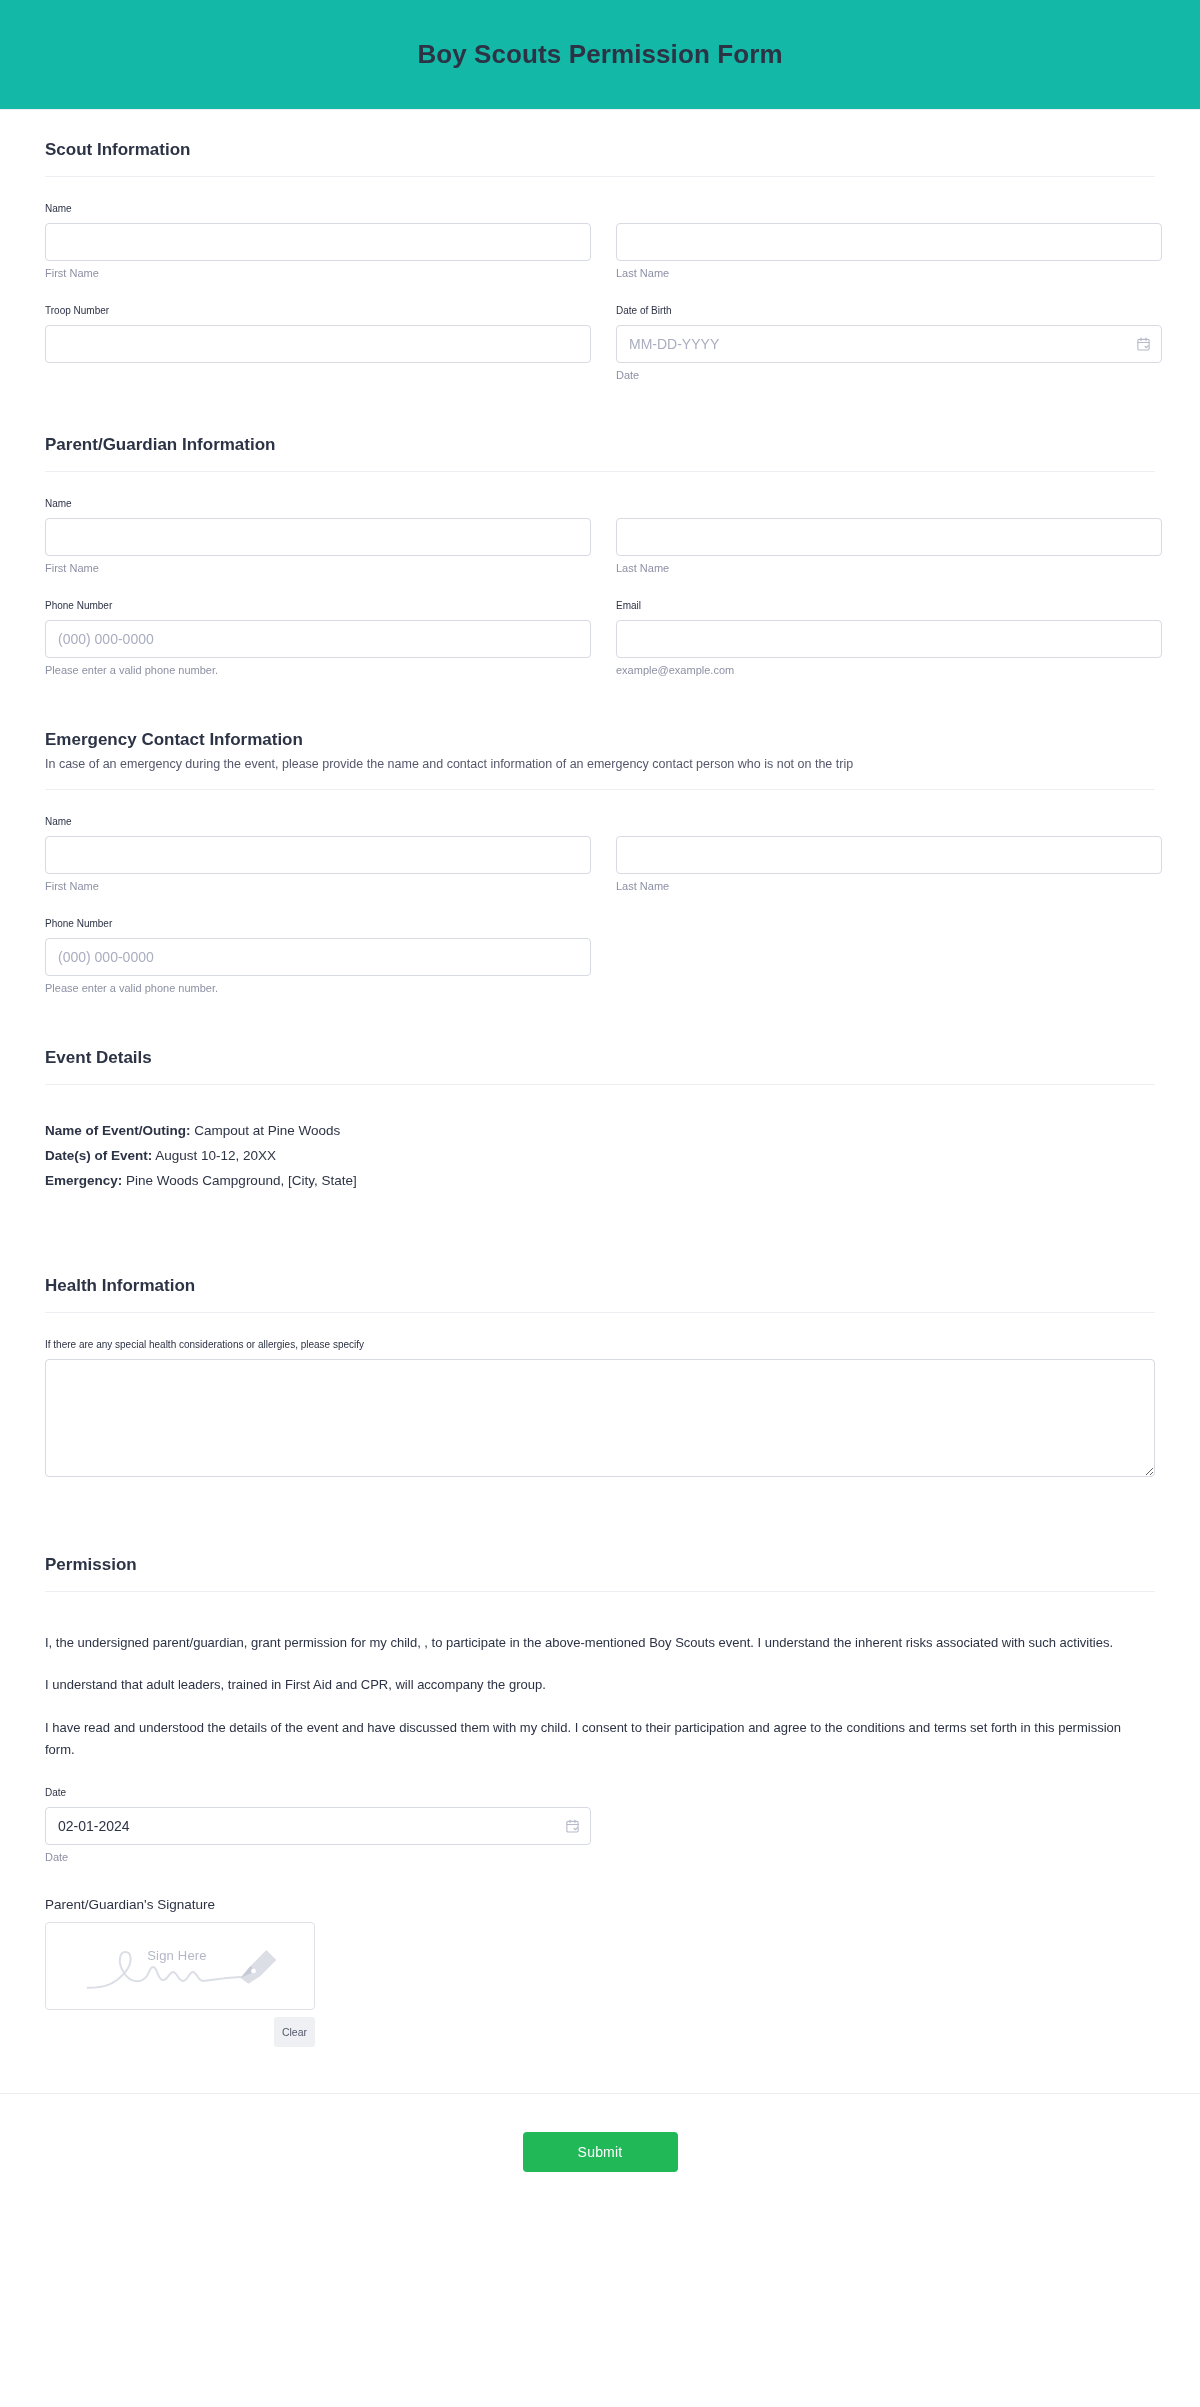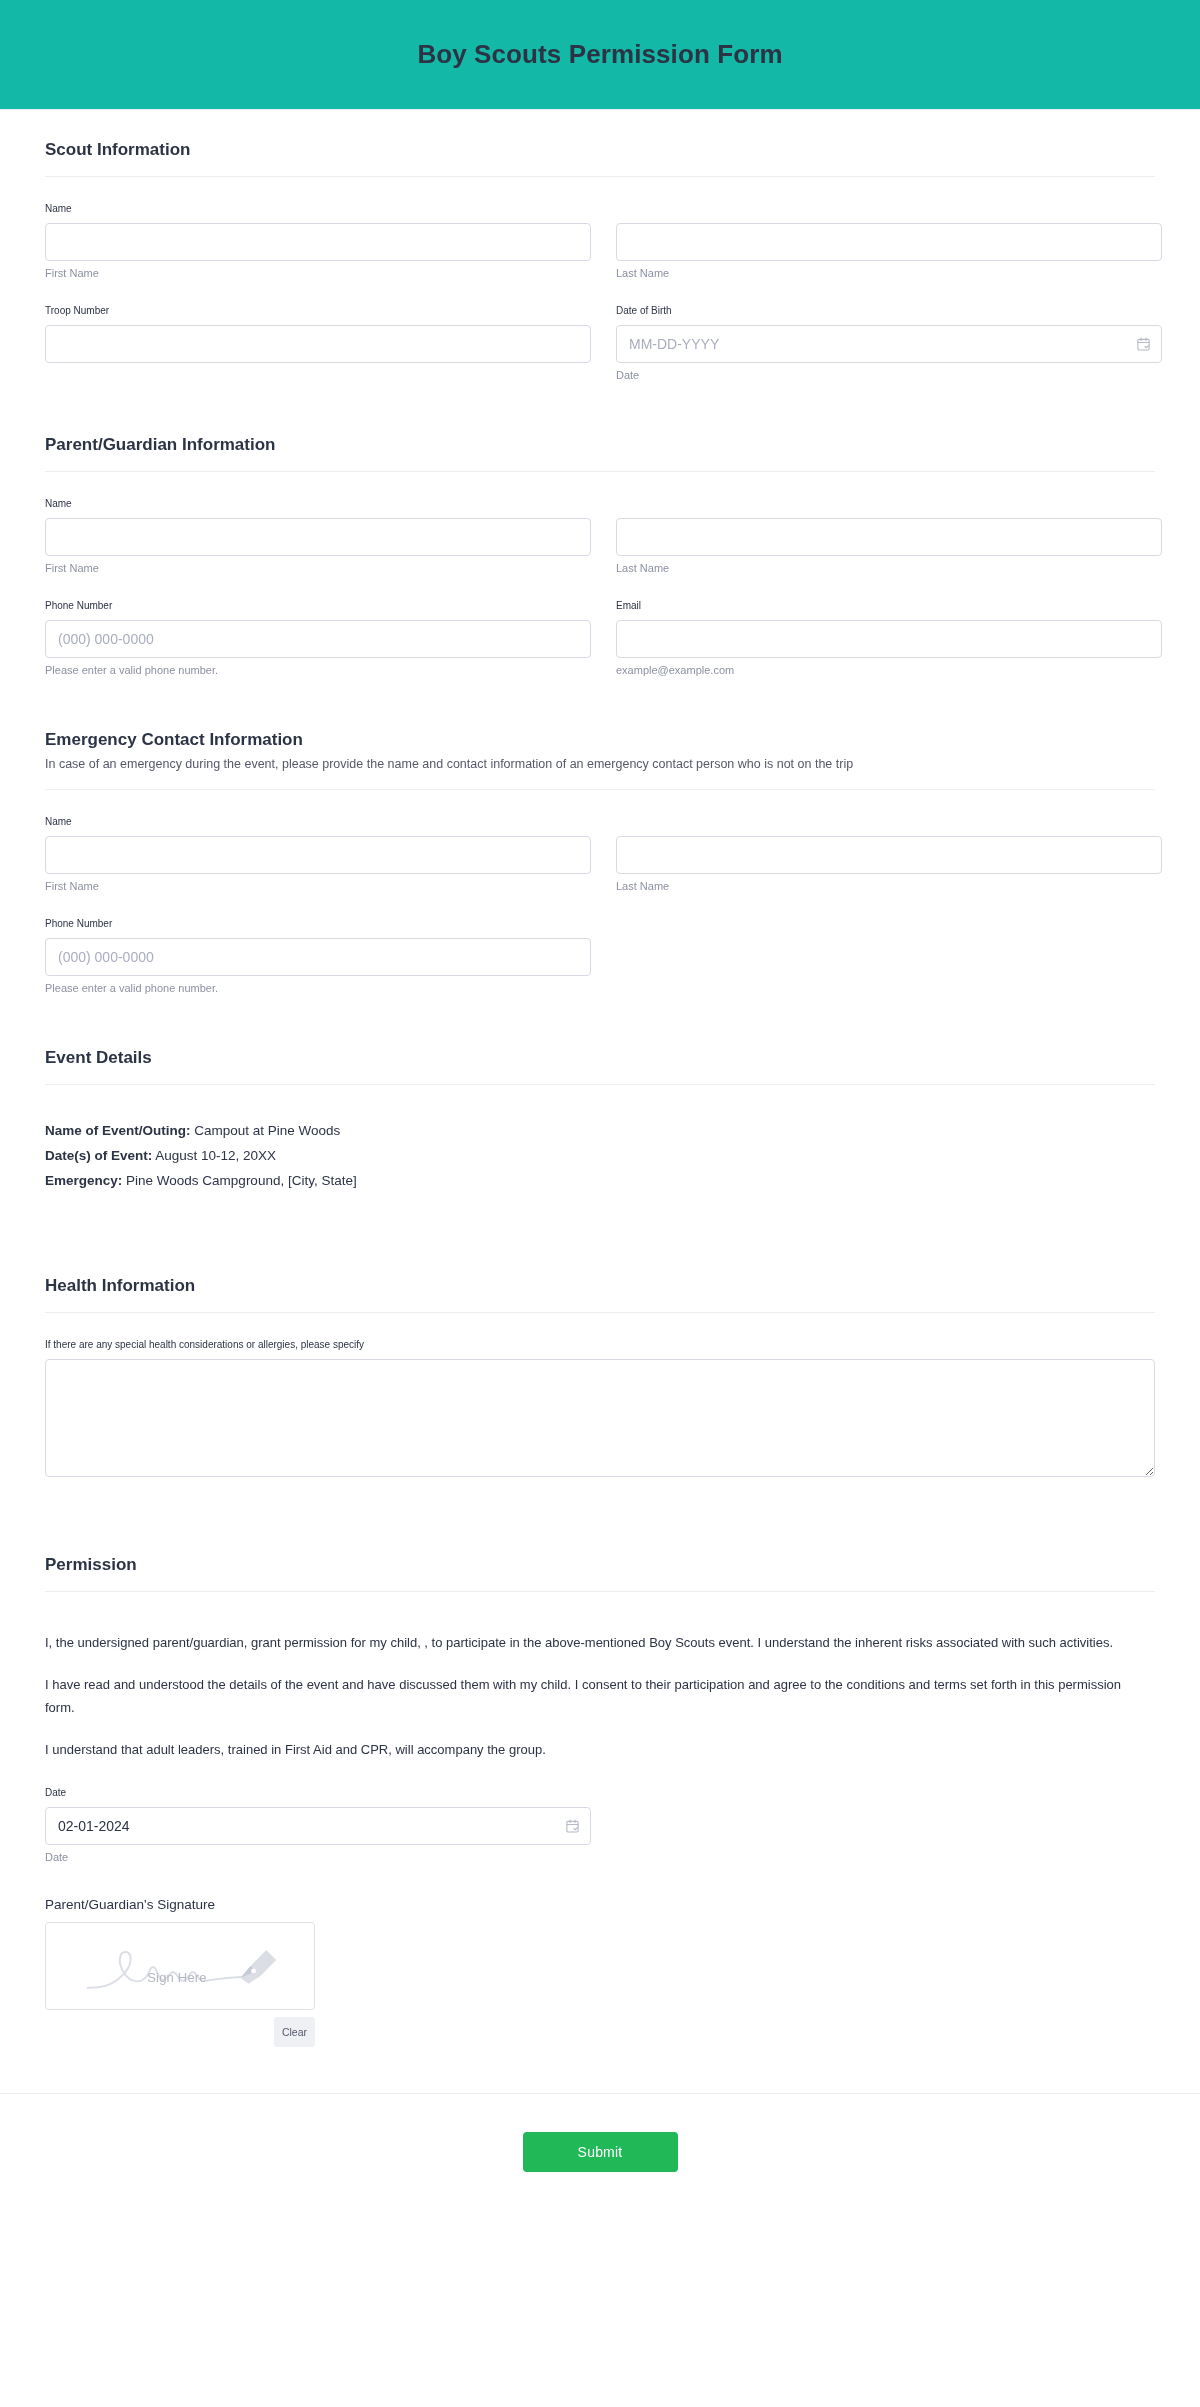--- a/index.html
+++ b/index.html
@@ -181,21 +181,20 @@
   }
   .sig-text {
     position: absolute;
     top: 25px;
     left: 0;
     right: 6px;
     text-align: center;
     font-size: 13px;
     color: #b4b8c6;
     letter-spacing: 0.2px;
-    margin-top: 22px;
   }
   .clear-row {
     width: 270px;
     display: flex;
     justify-content: flex-end;
     margin-top: 7px;
   }
   .clear-btn {
     font-size: 10.5px;
     color: #55586b;
@@ -389,22 +388,22 @@
   </div>
 
   <div class="section">
     <div class="section-head">
       <h2 class="section-title">Permission</h2>
       <hr class="section-rule">
     </div>
 
     <div class="perm-body">
       <p class="perm-p">I, the undersigned parent/guardian, grant permission for my child, , to participate in the above-mentioned Boy Scouts event. I understand the inherent risks associated with such activities.</p>
+      <p class="perm-p">I understand that adult leaders, trained in First Aid and CPR, will accompany the group.</p>
       <p class="perm-p">I have read and understood the details of the event and have discussed them with my child. I consent to their participation and agree to the conditions and terms set forth in this permission form.</p>
-      <p class="perm-p">I understand that adult leaders, trained in First Aid and CPR, will accompany the group.</p>
     </div>
 
     <div class="row">
       <div class="col">
         <label class="field-label">Date</label>
         <div class="input-wrap">
           <input class="txt" type="text" value="02-01-2024" style="">
           <span class="cal-icon">
             <svg viewBox="0 0 24 24" width="15" height="15" fill="none" stroke="currentColor" stroke-width="1.8" stroke-linecap="round" stroke-linejoin="round">
               <rect x="3" y="4.5" width="18" height="17" rx="2"></rect>

